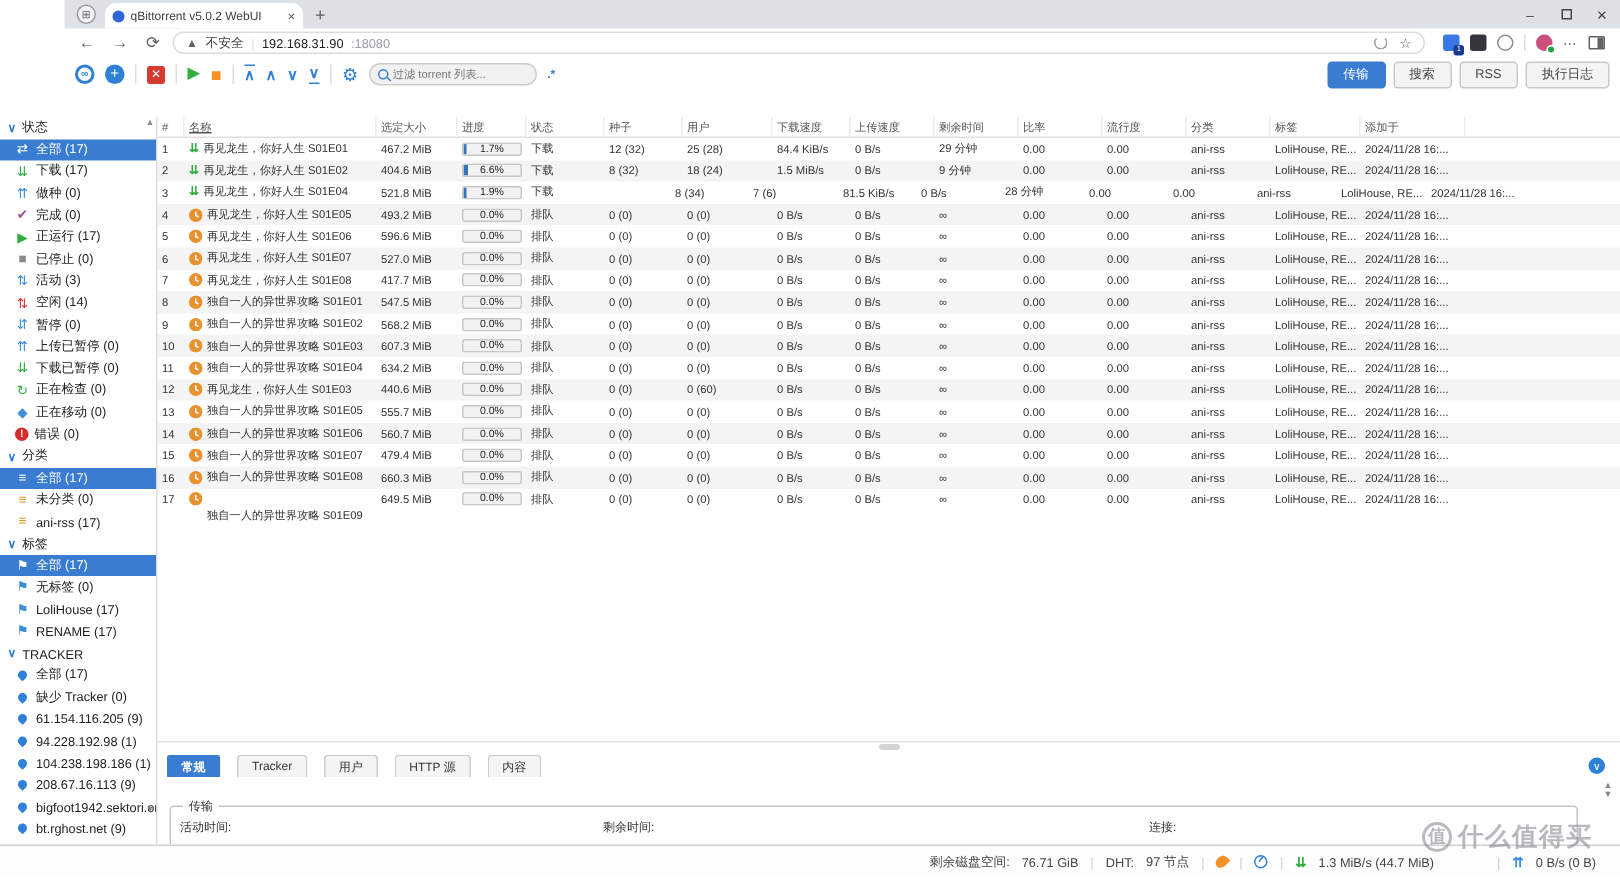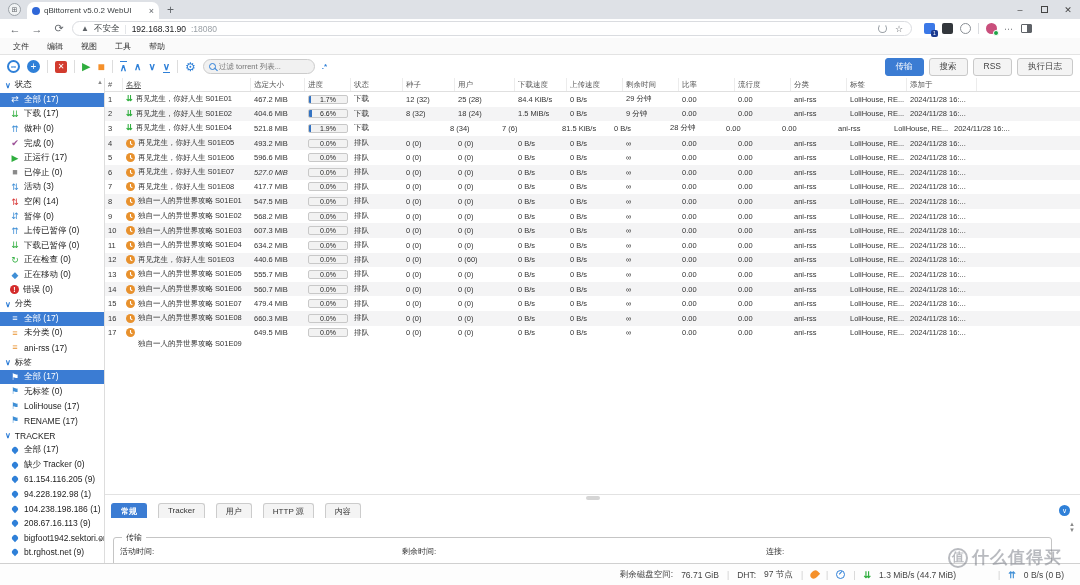--- a/index.html
+++ b/index.html
@@ -1,18 +1,18 @@
 <!DOCTYPE html>
 <html><head>
 <meta charset="utf-8">
 <style>
   * { box-sizing: border-box; margin: 0; padding: 0; }
   html,body { width:1080px; height:585px; overflow:hidden; background:#fff;
     font-family:"Liberation Sans", sans-serif; }
-  .win { position:relative; width:1080px; height:585px; background:#fff; }
+  .win { position:relative; width:1080px; height:585px; background:#fff;padding-left:43px; }
 
   
   .tabstrip { height:19px; background:#dee1e6; display:flex; align-items:flex-end; position:relative; }
   .ws-btn { width:13px; height:13px; border:1px solid #9aa0a6; border-radius:50%; margin:0 6px 3px 8px;
     font-size:7px; color:#5f6368; display:flex; align-items:center; justify-content:center; background:#f1f3f4;}
   .tab { height:17px; width:132px; background:#fff; border-radius:7px 7px 0 0; display:flex; align-items:center;
     padding:0 5px; gap:4px; }
   .tab .fav { width:8px; height:8px; border-radius:50%; background:#2f67d8; flex:none;}
   .tab .t { font-size:8px; color:#3c4043; white-space:nowrap; overflow:hidden; flex:1;}
   .tab .x { font-size:9px; color:#5f6368; flex:none; }
@@ -207,27 +207,20 @@
       <span class="avatar">
           <i></i>
         </span>
       <span class="dots">⋯</span>
       <span class="sbicon">
           <i></i>
         </span>
     </div>
   </div>
 
-  <div class="menubar" id="menubar">
-      <span>文件</span>
-      <span>编辑</span>
-      <span>视图</span>
-      <span>工具</span>
-      <span>帮助</span>
-    </div>
 
   <div class="qtb">
     <span class="ti-link">∞</span>
     <span class="ti-plus">+</span>
     <span class="tsep"></span>
     <span class="ti-trash">✕</span>
     <span class="tsep"></span>
     <span class="ti ti-play">▶</span>
     <span class="ti ti-stop">■</span>
     <span class="tsep"></span>
@@ -550,21 +543,21 @@
             <div class="td" style="width: 18px;">6</div>
             <div class="td namecell" style="width: 128px;">
               <span class="rico">
                 <svg width="9" height="9" viewBox="0 0 10 10">
                   <circle cx="5" cy="5" r="5" fill="#e8912d"></circle>
                   <path d="M5 2.3V5.2l2 1.1" stroke="#fff" stroke-width="1.2" fill="none"></path>
                 </svg>
               </span>
               <span style="overflow: hidden; white-space: nowrap;">再见龙生，你好人生 S01E07</span>
             </div>
-            <div class="td" style="width: 54px; font-style: italic;">527.0 MiB</div>
+            <div class="td" style="width: 54px;">527.0 MiB</div>
             <div class="td" style="width: 46px;">
               <div class="pbar">
                 <div class="pfill" style="width: 0px;"></div>
                 <div class="ptxt">0.0%</div>
               </div>
             </div>
             <div class="td" style="width: 52px;">排队</div>
             <div class="td" style="width: 52px;">0 (0)</div>
             <div class="td" style="width: 60px;">0 (0)</div>
             <div class="td" style="width: 52px;">0 B/s</div>

